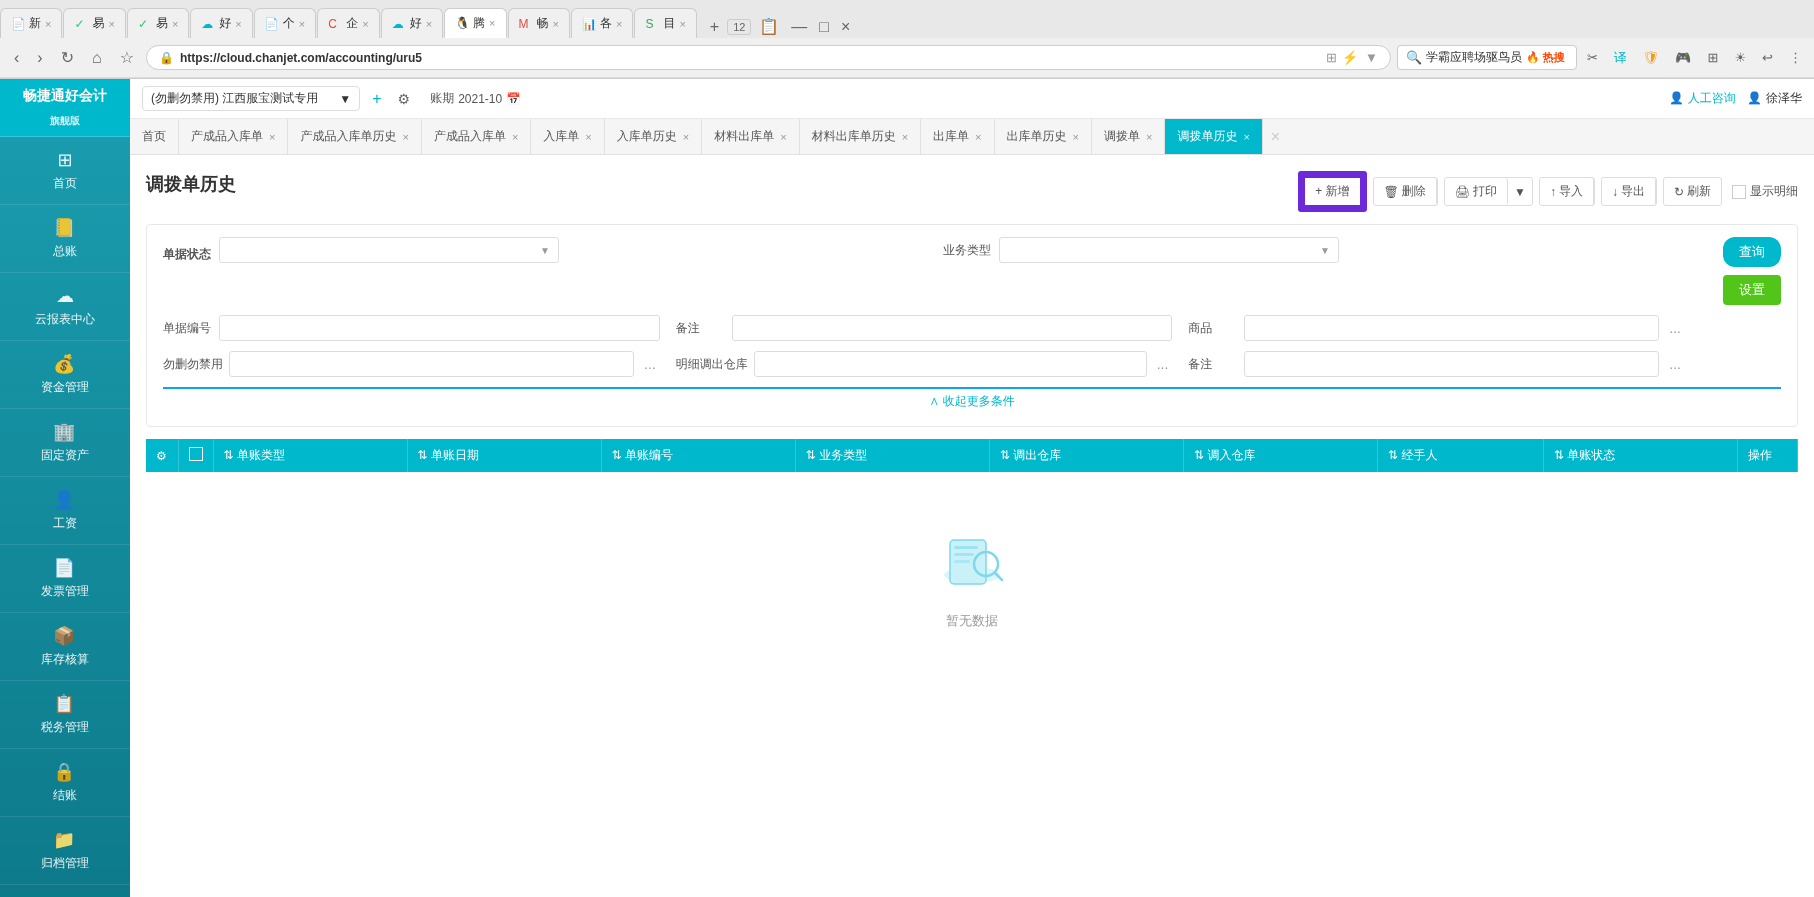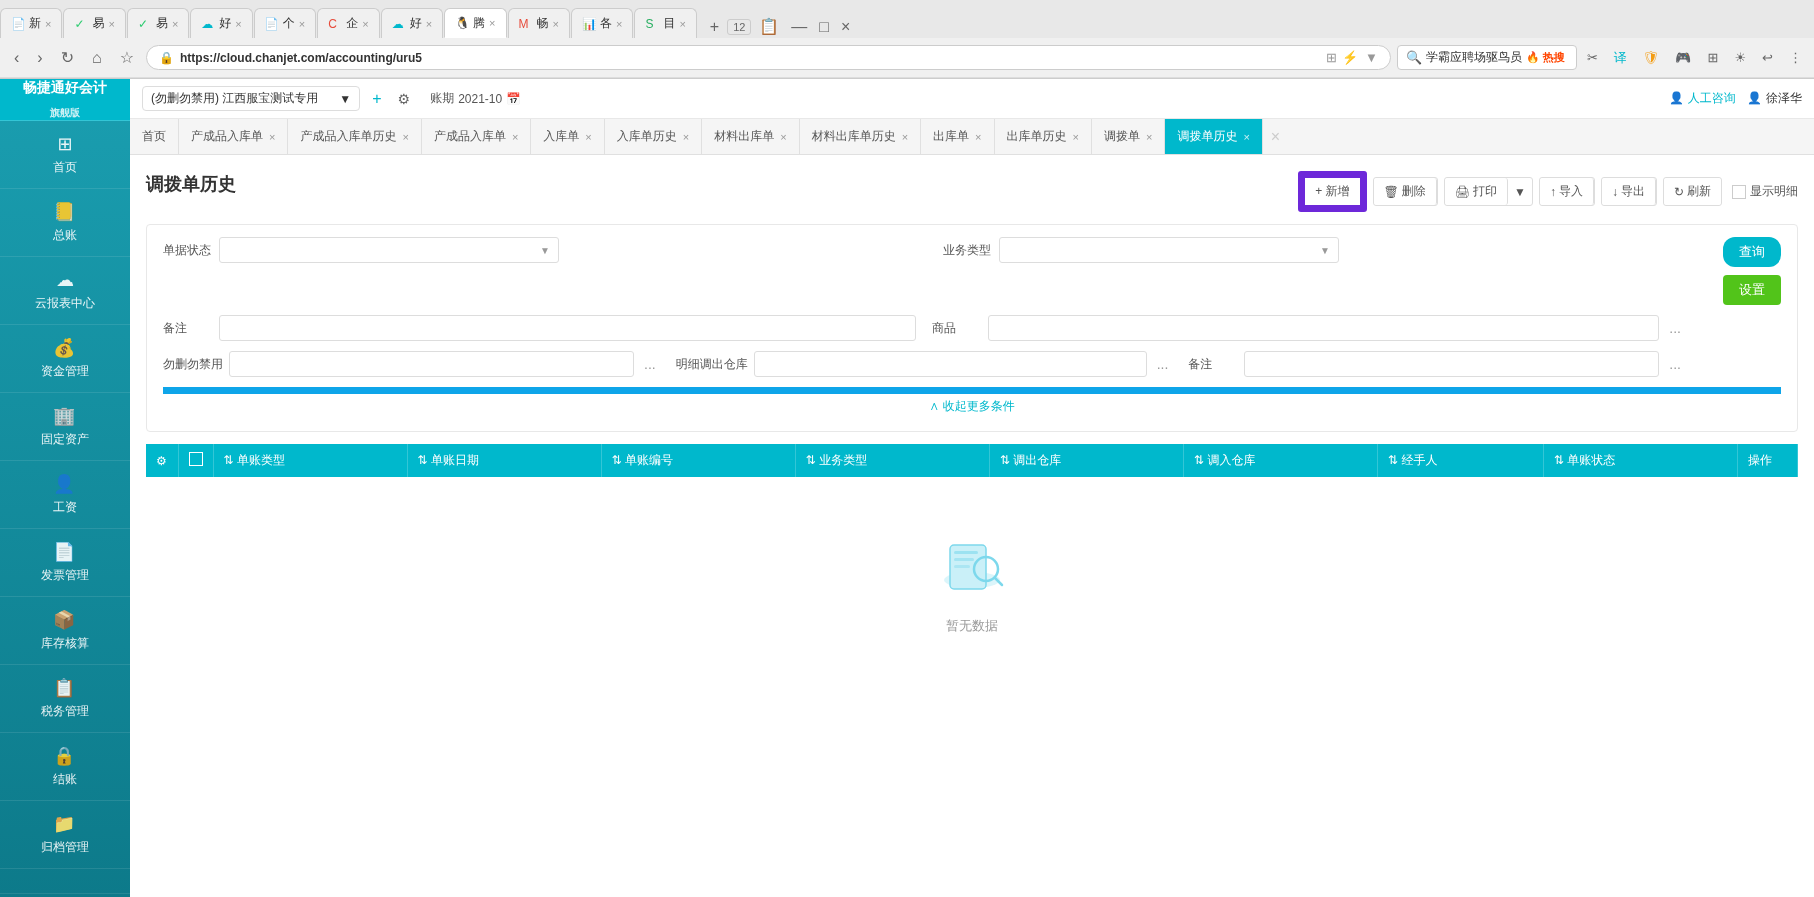--- a/index.html
+++ b/index.html
@@ -24,21 +24,21 @@
     .search-text { font-size: 12px; color: #333; }
     .hot-tag { color: #ff4500; font-size: 11px; font-weight: bold; }
     .toolbar-icons { display: flex; align-items: center; gap: 8px; }
     .toolbar-icon-btn { background: none; border: none; cursor: pointer; color: #666; font-size: 13px; padding: 2px 4px; }
 
     
     .app-container { display: flex; height: calc(100vh - 78px); }
 
     
     .sidebar { width: 130px; background: linear-gradient(180deg, #1a9eb0 0%, #0d7a8a 100%); color: #fff; display: flex; flex-direction: column; flex-shrink: 0; overflow-y: auto; }
-    .sidebar-logo { background: #00b8cc; padding: 0 8px; text-align: center; font-size: 14px; font-weight: bold; color: #fff; cursor: pointer; border-bottom: 1px solid rgba(255,255,255,0.2); }
+    .sidebar-logo { background: #00b8cc; padding: 8px 8px; text-align: center; font-size: 14px; font-weight: bold; color: #fff; cursor: pointer; border-bottom: 1px solid rgba(255,255,255,0.2); }
     .sidebar-logo .logo-subtitle { font-size: 10px; color: rgba(255,255,255,0.8); margin-top: 9px; }
     .sidebar-item { display: flex; flex-direction: column; align-items: center; padding: 12px 4px; cursor: pointer; color: rgba(255,255,255,0.9); font-size: 13px; gap: 4px; border-bottom: 1px solid rgba(255,255,255,0.1); transition: background 0.2s; }
     .sidebar-item .item-icon { font-size: 18px; }
     .sidebar-item .item-label { font-size: 12px; }
 
     
     .main-content { flex: 1; display: flex; flex-direction: column; overflow: hidden; background: #fff; }
 
     
     .top-header { display: flex; align-items: center; padding: 6px 12px; background: #fff; border-bottom: 1px solid #e8e8e8; gap: 8px; height: 40px; flex-shrink: 0; }
@@ -69,21 +69,21 @@
     .filter-row { display: flex; align-items: flex-start; gap: 16px; margin-bottom: 10px; }
     .filter-label { font-size: 12px; color: #555; white-space: nowrap; min-width: 50px; }
     .filter-date-group { display: flex; align-items: center; gap: 4px; }
     .date-btn { padding: 2px 8px; border: 1px solid #ddd; border-radius: 3px; font-size: 12px; cursor: pointer; background: #fff; color: #555; }
     .date-btn.active { background: #00b8cc; color: #fff; border-color: #00b8cc; border-radius: 12px; }
     .date-range { font-size: 11px; color: #888; margin-top: 2px; }
     .filter-input { flex: 1; border: 1px solid #ddd; border-radius: 3px; padding: 4px 8px; font-size: 12px; outline: none; height: 26px; }
     .filter-select { flex: 1; border: 1px solid #ddd; border-radius: 3px; padding: 4px 8px; font-size: 12px; height: 26px; background: #fff; display: flex; align-items: center; justify-content: space-between; cursor: pointer; }
     .filter-select-arrow { color: #999; font-size: 10px; }
     .filter-dots { color: #999; cursor: pointer; font-size: 14px; padding: 0 4px; }
-    .filter-collapse { text-align: center; padding: 4px; color: #00b8cc; font-size: 12px; cursor: pointer; border-top: 7px solid #0ea5e9; margin-top: 4px; }
+    .filter-collapse { text-align: center; padding: 4px; color: #00b8cc; font-size: 12px; cursor: pointer; border-top: 2px solid #0ea5e9; margin-top: 4px; }
 
     
     .query-btn { background: #00b8cc; color: #fff; border: none; border-radius: 12px; padding: 6px 16px; font-size: 13px; cursor: pointer; }
     .settings-btn { background: #52c41a; color: #fff; border: none; border-radius: 4px; padding: 6px 16px; font-size: 13px; cursor: pointer; margin-top: 4px; }
 
     
     .data-table { width: 100%; border-collapse: collapse; }
     .table-header { background: #00b8cc; color: #fff; }
     .table-header th { padding: 8px 10px; font-size: 12px; font-weight: normal; text-align: left; border-right: 1px solid rgba(255,255,255,0.2); white-space: nowrap; }
     .th-gear { width: 32px; text-align: center; }
@@ -378,21 +378,21 @@
             <span style="font-size:12px;color:#555;">显示明细</span>
           </div>
         </div>
       </div>
 
       <div class="filter-section">
 
         <div class="filter-row">
 
 
-          <div style="display:flex;align-items:center;gap:6px;flex:2;">
+          <div style="display:flex;align-items:flex-end;gap:6px;flex:2;font-weight:bold;">
             <span class="filter-label">单据状态</span>
             <div class="filter-select" style="flex:1;min-width:200px;max-width:340px;">
               <span></span>
               <span class="filter-select-arrow">▼</span>
             </div>
           </div>
 
           <div style="display:flex;align-items:center;gap:6px;flex:2;">
             <span class="filter-label">业务类型</span>
             <div class="filter-select" style="flex:1;min-width:200px;max-width:340px;">
@@ -401,20 +401,24 @@
             </div>
           </div>
 
           <div style="display:flex;flex-direction:column;gap:4px;align-items:flex-end;flex-shrink:0;">
             <button class="query-btn">查询</button>
             <button class="settings-btn">设置</button>
           </div>
         </div>
 
         <div class="filter-row">
+          <div style="display:flex;align-items:center;gap:6px;flex:2;">
+            <span class="filter-label">单据编号</span>
+            <input class="filter-input" style="">
+          </div>
           <div style="display:flex;align-items:center;gap:6px;flex:2;">
             <span class="filter-label">备注</span>
             <input class="filter-input" style="">
           </div>
           <div style="display:flex;align-items:center;gap:6px;flex:2;">
             <span class="filter-label">商品</span>
             <input class="filter-input" style="flex: 1 1 0%;">
             <span class="filter-dots">...</span>
           </div>
           <div style="flex-shrink:0;width:80px;"></div>

